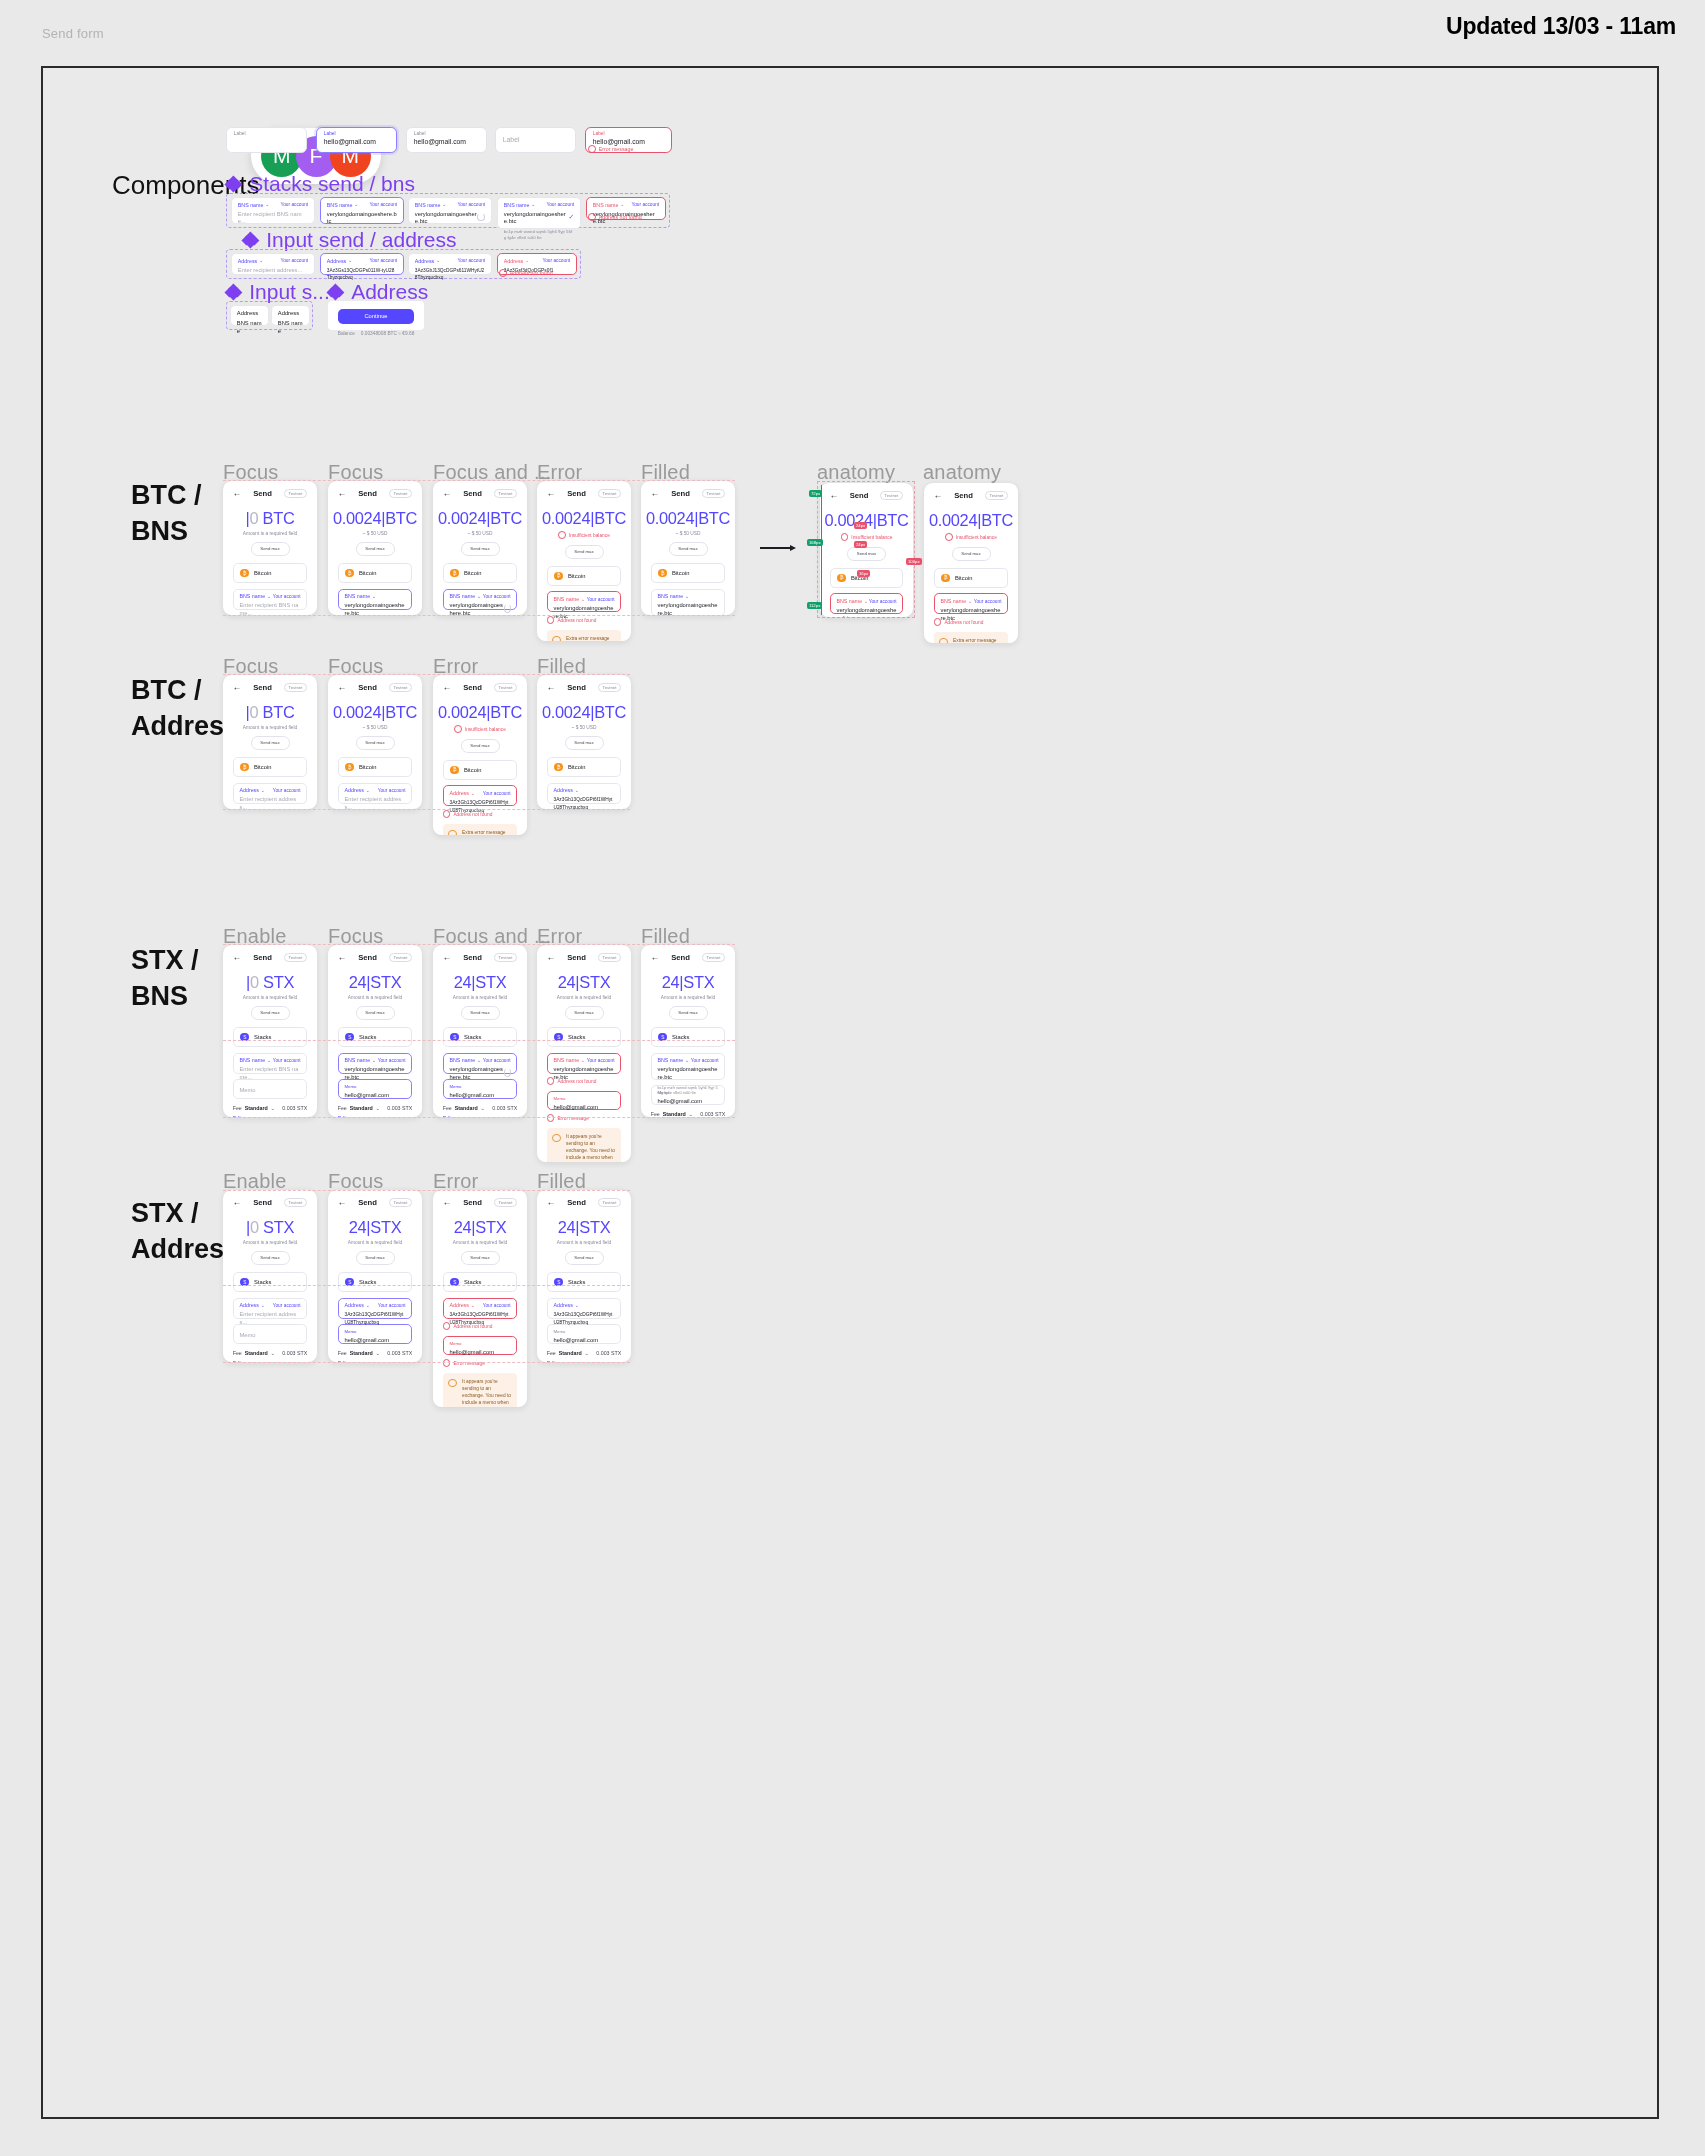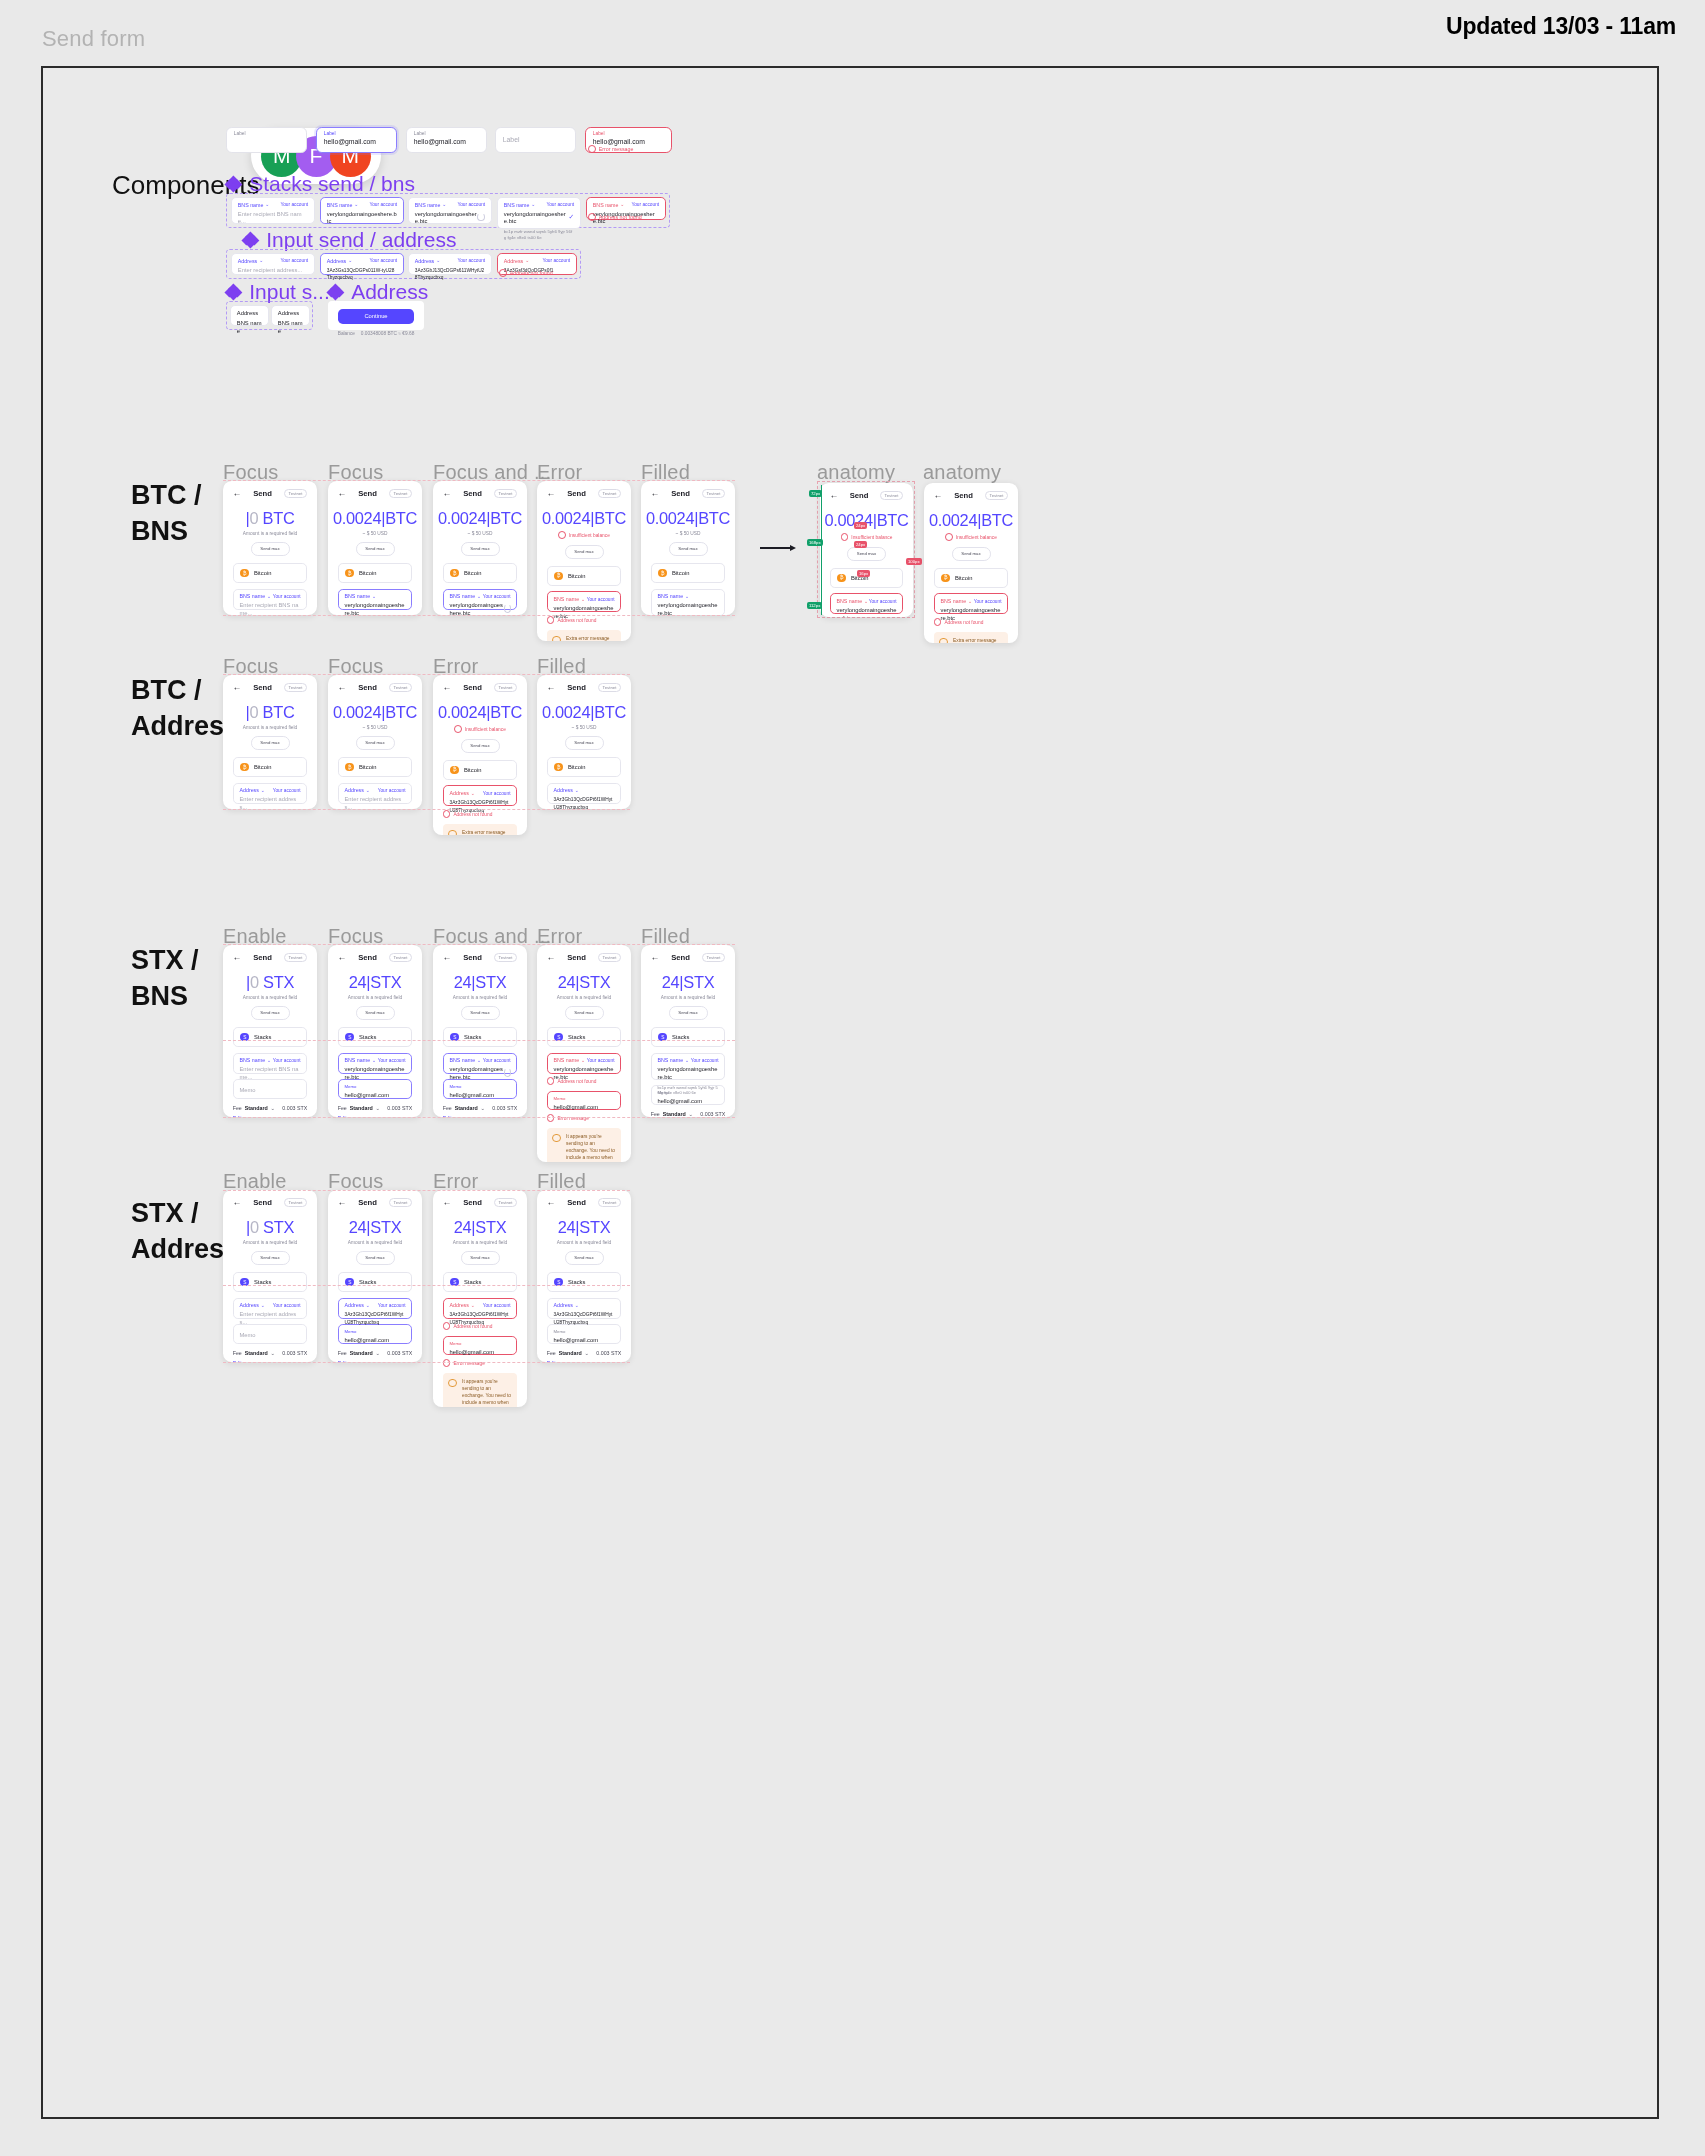--- a/index.html
+++ b/index.html
@@ -6,21 +6,21 @@
   body{
     width:1705px;height:2157px;
     background:#e9e9e9;
     font-family:"Liberation Sans","DejaVu Sans",sans-serif;
     overflow:hidden;
     position:relative;
   }
   
   .topbar{position:absolute;left:0;top:0;width:1705px;height:60px;}
   .topbar .frame-name{
-    position:absolute;left:42px;top:26px;font-size:22px;color:#b3b3b3;letter-spacing:0.2px;
+    position:absolute;left:42px;top:26px;font-size:13px;color:#b3b3b3;letter-spacing:0.2px;
   }
   .topbar .updated{
     position:absolute;right:29px;top:12.6px;font-size:23px;color:#000;font-weight:700;letter-spacing:-0.2px;
   }
   
   .canvas{
     position:absolute;left:41px;top:66px;width:1618px;height:2053px;
     background:#eaeaea;border:2.9px solid #2b2b2b;box-sizing:border-box;
   }
   

